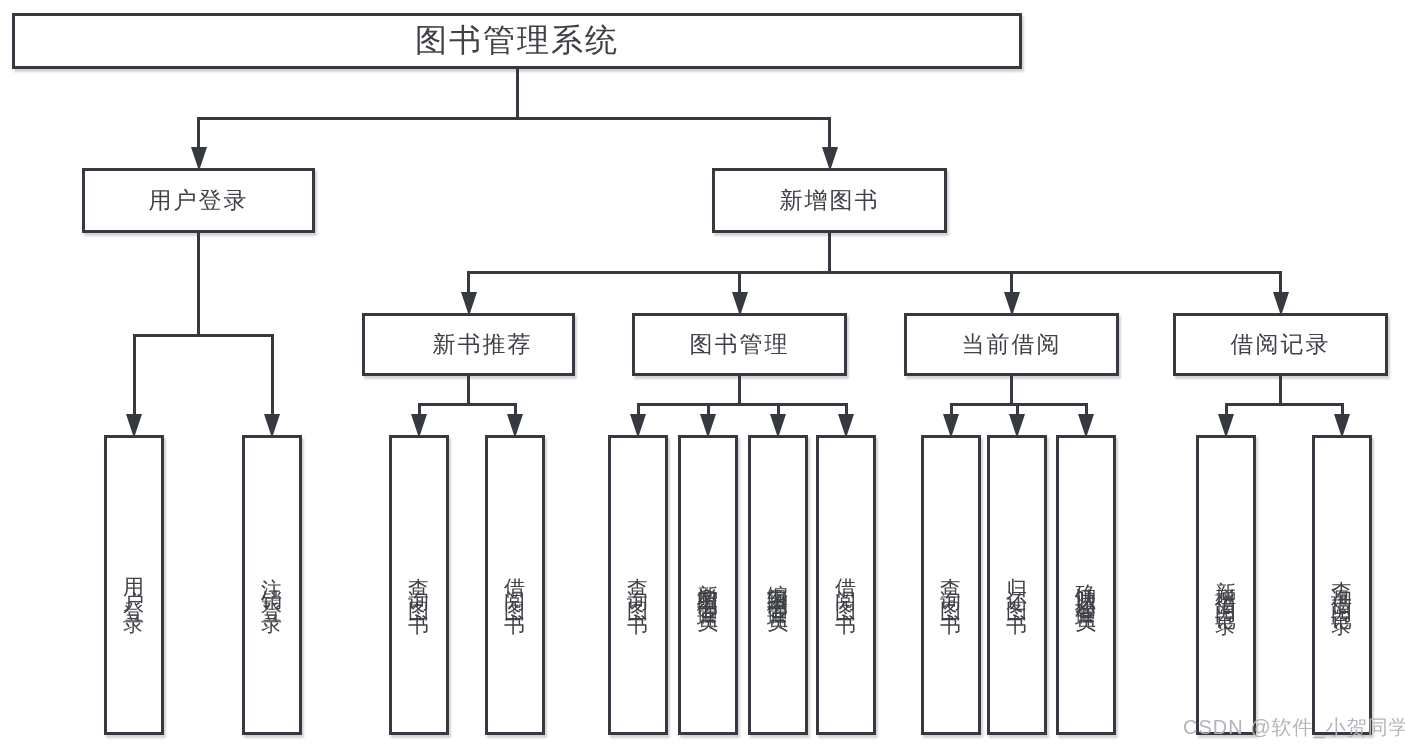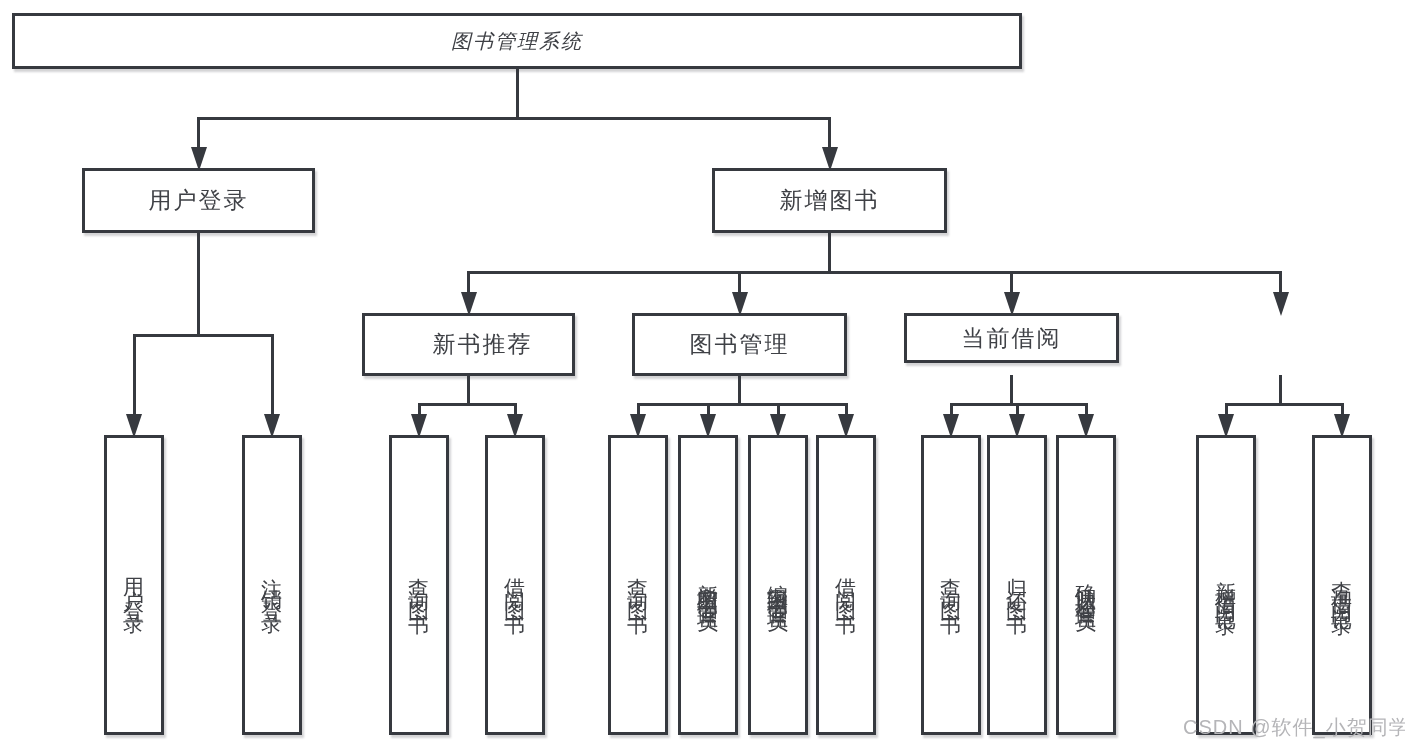--- a/index.html
+++ b/index.html
@@ -24,21 +24,21 @@
     align-items: center;
     justify-content: center;
     color: var(--text, #3f4146);
     box-shadow: 2px 3px 2px rgba(130,130,135,0.35);
   }
   .hlabel {
     font-size: 23px;
     letter-spacing: 2px;
     white-space: nowrap;
   }
-  .node.root .hlabel { font-size: 20px; font-style: italic; }
+  .node.root .hlabel { font-size: 32px; }
   .vlabel {
     writing-mode: vertical-rl;
     text-orientation: mixed;
     font-size: 21px;
     line-height: 1;
     color: var(--text, #3f4146);
   }
   .seg {
     position: absolute;
     background: var(--line, #36393f);
@@ -75,22 +75,25 @@
     </div>
     <div class="node" style="left: 712px; top: 168px; width: 235px; height: 65px;">
       <span class="hlabel">新增图书</span>
     </div>
     <div class="node" style="left: 362px; top: 313px; width: 213px; height: 63px; padding-left: 28px;">
       <span class="hlabel">新书推荐</span>
     </div>
     <div class="node" style="left: 632px; top: 313px; width: 215px; height: 63px;">
       <span class="hlabel">图书管理</span>
     </div>
-    <div class="node" style="left: 904px; top: 313px; width: 215px; height: 50px;">
+    <div class="node" style="left: 904px; top: 313px; width: 215px; height: 63px;">
       <span class="hlabel">当前借阅</span>
+    </div>
+    <div class="node" style="left: 1173px; top: 313px; width: 215px; height: 63px;">
+      <span class="hlabel">借阅记录</span>
     </div>
     <div class="node" style="left: 104px; top: 435px; width: 60px; height: 300px;">
       <span class="vlabel" style="letter-spacing: 12px;">用户登录</span>
     </div>
     <div class="node" style="left: 242px; top: 435px; width: 60px; height: 300px;">
       <span class="vlabel" style="letter-spacing: 12px;">注销登录</span>
     </div>
     <div class="node" style="left: 389px; top: 435px; width: 60px; height: 300px;">
       <span class="vlabel" style="letter-spacing: 12px;">查询图书</span>
     </div>

